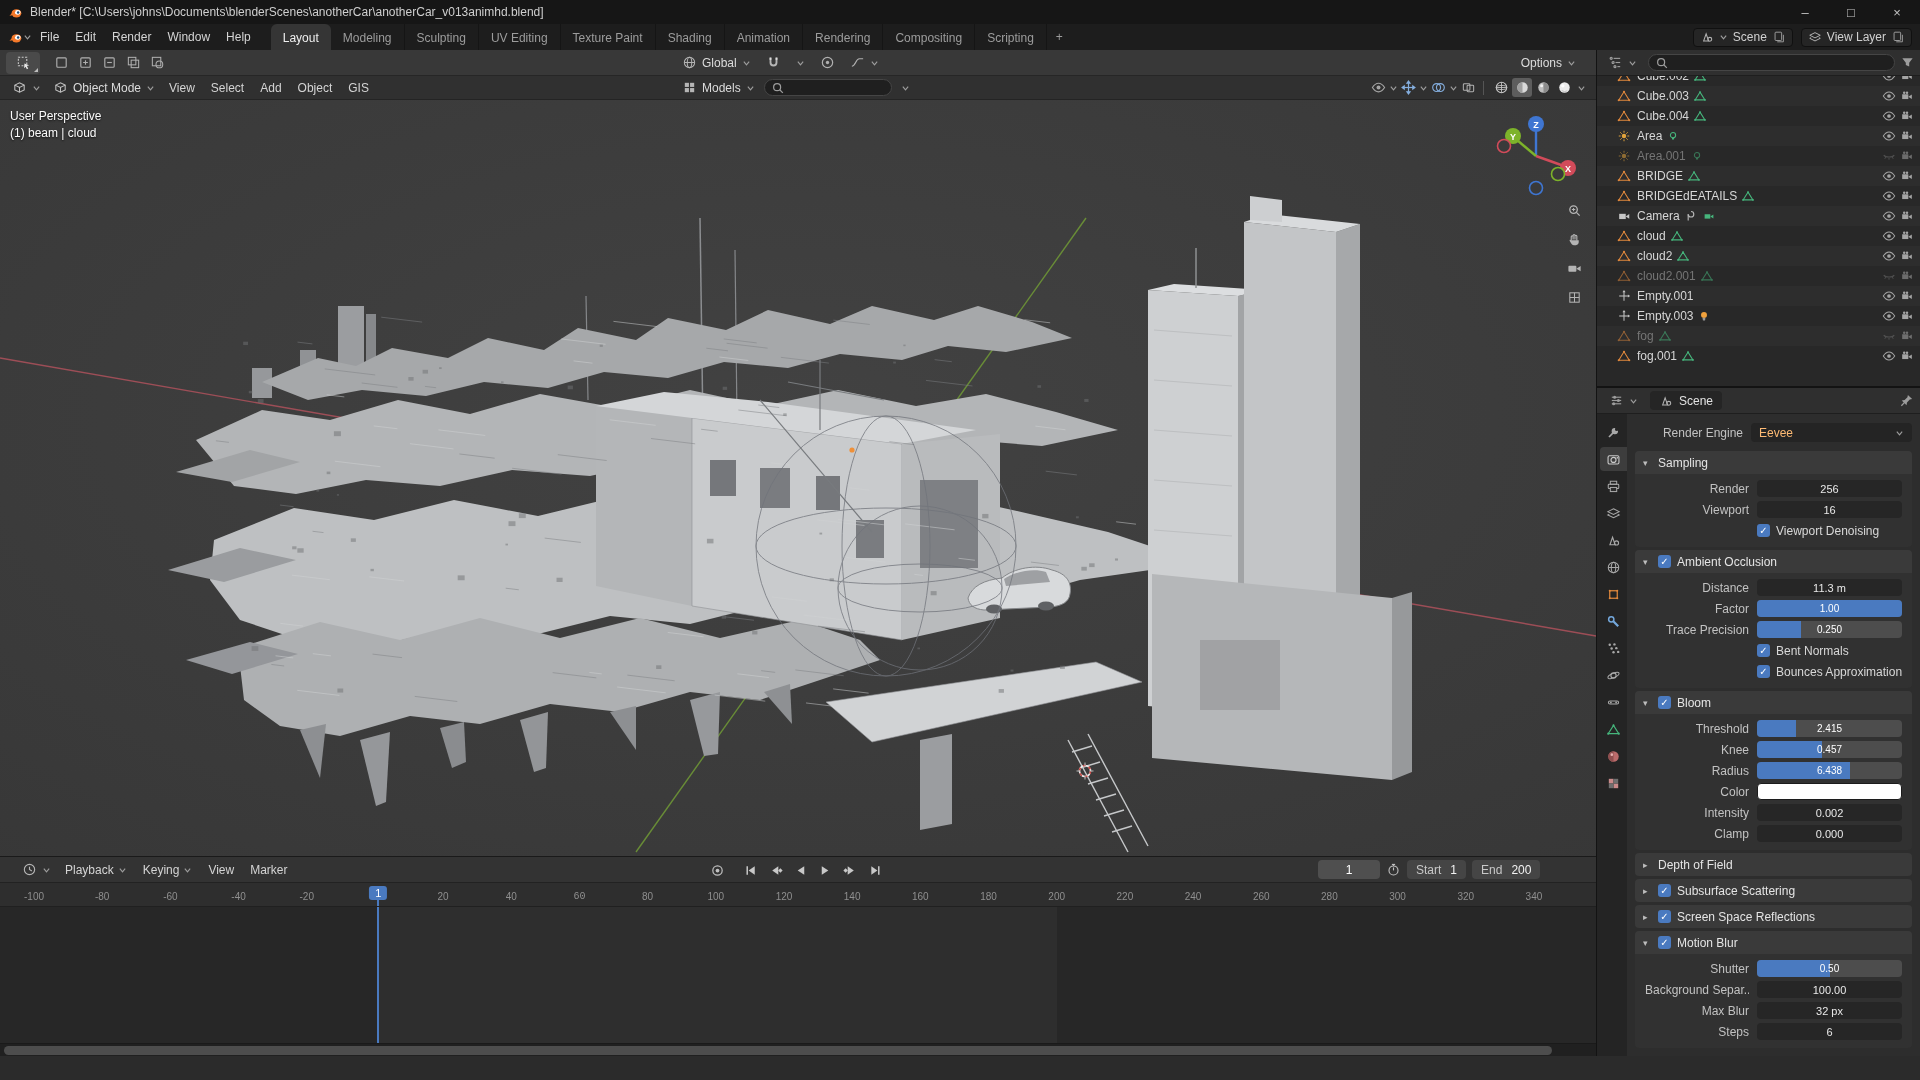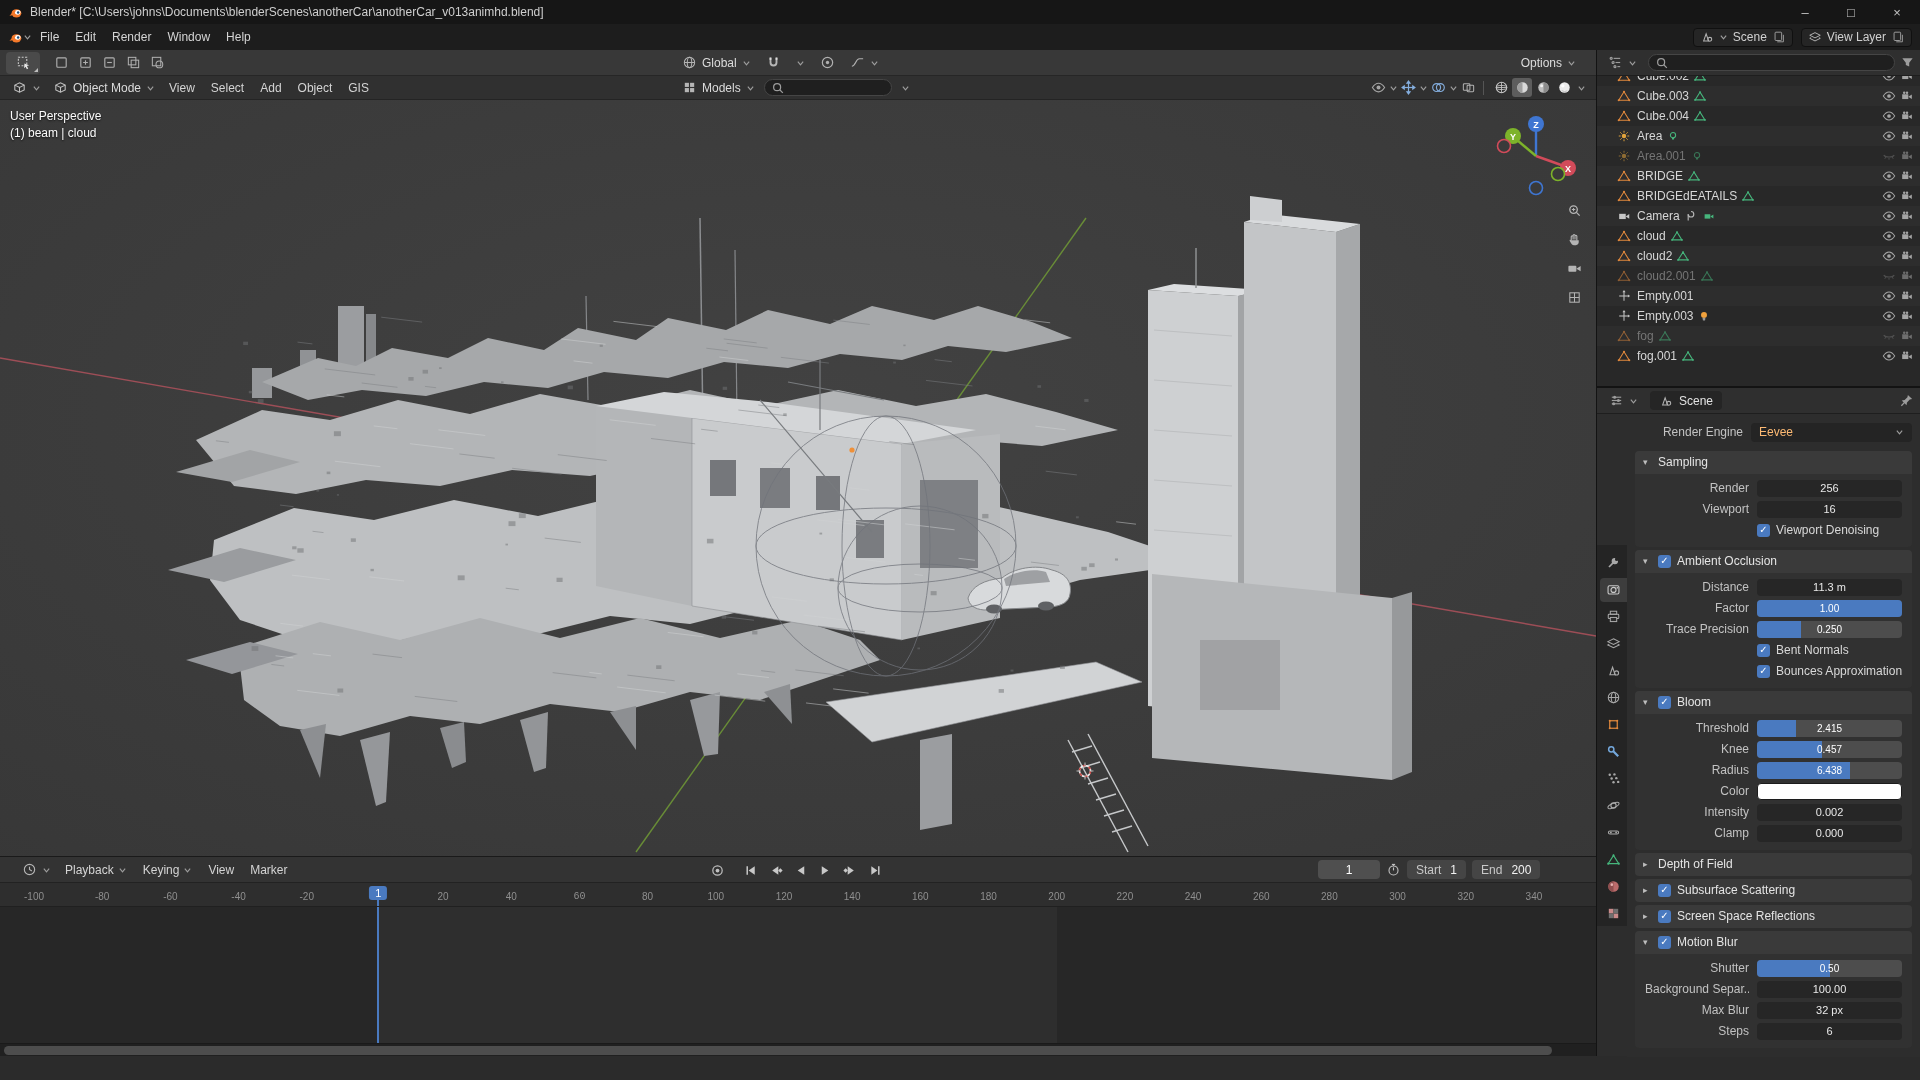--- a/index.html
+++ b/index.html
@@ -92,21 +92,21 @@
   .ol-row{height:20px;display:flex;align-items:center;gap:4px;padding:0 6px 0 20px;color:#d6d6d6;}
   .ol-row:nth-child(even){background:rgba(255,255,255,.025);}
   .ol-row .ol-name{margin-left:2px;white-space:nowrap;}
   .ol-row.dimmed .ol-name{color:#757575;}
   .ol-row.dimmed .ic{opacity:.55;}
   .ol-spacer{flex:1;}
 
   .properties{flex:1;min-height:0;display:flex;flex-direction:column;border-top:2px solid #131313;background:#2d2d2d;}
   .props-header{height:26px;flex:none;background:#2f2f2f;border-bottom:1px solid #1e1e1e;display:flex;align-items:center;gap:6px;padding:0 6px;}
   .breadcrumb{display:flex;align-items:center;gap:6px;background:#252525;border-radius:4px;height:19px;padding:0 9px;color:#e2e2e2;}
-  .props-body{flex:1;min-height:0;display:flex;align-items:center;}
+  .props-body{flex:1;min-height:0;display:flex;}
   .props-tabs{width:30px;flex:none;background:#242424;padding-top:6px;display:flex;flex-direction:column;gap:3px;align-items:flex-end;}
   .ptab{width:27px;height:24px;display:flex;align-items:center;justify-content:center;border-radius:4px 0 0 4px;}
   .ptab.active{background:#3d3d3d;}
   .props-content{flex:1;background:#2d2d2d;padding:6px 8px;overflow:hidden;}
   .engine-row{display:grid;grid-template-columns:108px 1fr;gap:8px;align-items:center;margin:3px 0 9px;}
   .plabel{text-align:right;color:#c2c2c2;white-space:nowrap;overflow:hidden;}
   .dropdown-field{height:19px;background:#242424;border-radius:4px;display:flex;align-items:center;justify-content:space-between;
                   padding:0 8px;color:#fdba74;}
   .panel{background:#313131;border-radius:4px;margin-bottom:3px;overflow:hidden;}
   .panel-header{height:23px;background:#3a3a3a;display:flex;align-items:center;gap:6px;padding:0 8px;color:#e4e4e4;}
@@ -174,20 +174,33 @@
         </div>
         <div class="menu-item">
           <span>Render</span>
         </div>
         <div class="menu-item">
           <span>Window</span>
         </div>
         <div class="menu-item">
           <span>Help</span>
         </div>
+      </div>
+    <div class="ws-tabs">
+        <div class="ws-tab active">Layout</div>
+        <div class="ws-tab">Modeling</div>
+        <div class="ws-tab">Sculpting</div>
+        <div class="ws-tab">UV Editing</div>
+        <div class="ws-tab">Texture Paint</div>
+        <div class="ws-tab">Shading</div>
+        <div class="ws-tab">Animation</div>
+        <div class="ws-tab">Rendering</div>
+        <div class="ws-tab">Compositing</div>
+        <div class="ws-tab">Scripting</div>
+        <div class="ws-add">+</div>
       </div>
     <div class="spacer"></div>
     <div class="id-widget">
       <span class="ic small">
           <svg viewBox="0 0 16 16">
             <path d="M4.2,12.5 L7,4.5 L9.8,12.5 Z" fill="none" stroke="#b5b5b5" stroke-width="1.2"></path>
             <circle cx="11.2" cy="10.6" r="2.2" fill="none" stroke="#b5b5b5" stroke-width="1.2"></circle>
           </svg>
         </span>
       <span class="ic caret">

